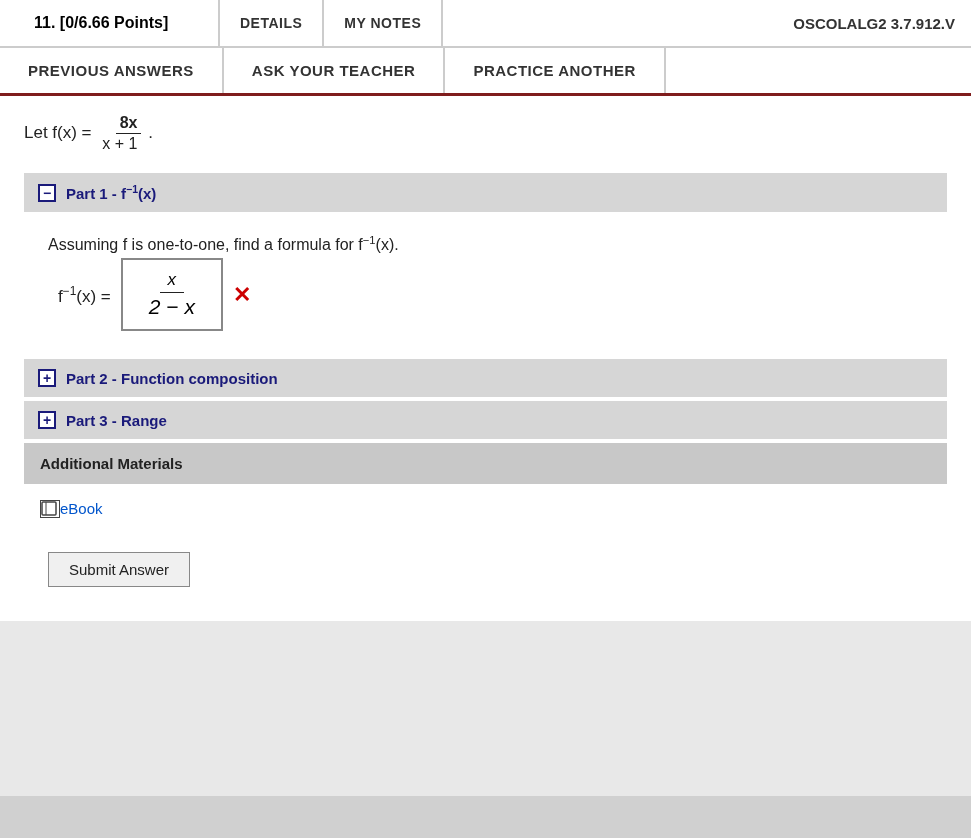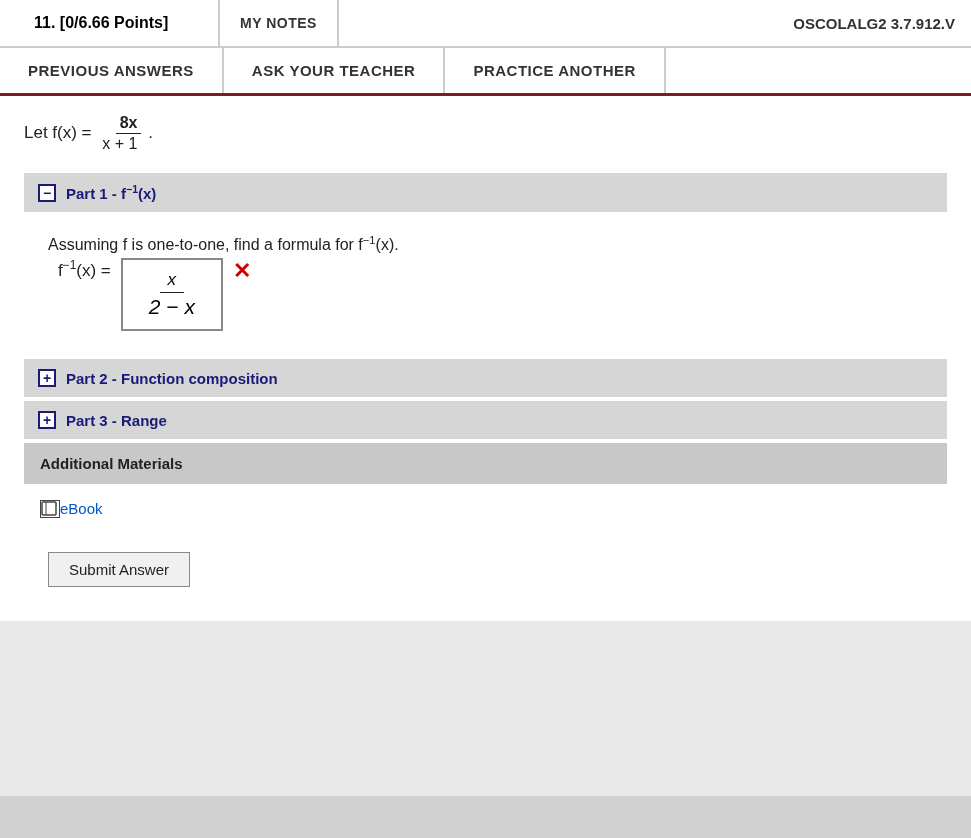--- a/index.html
+++ b/index.html
@@ -144,21 +144,21 @@
 
     .part-instruction {
       font-size: 16px;
       margin-bottom: 4px;
       color: #222;
     }
 
     
     .answer-row {
       display: flex;
-      align-items: flex-start;
+      align-items: center;
       gap: 10px;
       margin-left: 10px;
     }
 
     .f-inv-label {
       font-size: 17px;
       color: #222;
     }
 
     .answer-box {
@@ -247,20 +247,23 @@
     sup { font-size: 0.7em; vertical-align: super; }
   </style>
 </head>
 <body>
 
 <div class="top-bar">
   <div class="top-bar-left">
     <span>11.</span>
     &nbsp;
     <span>[0/6.66 Points]</span>
+  </div>
+  <div class="top-bar-btn">
+    <span>DETAILS</span>
   </div>
   <div class="top-bar-btn">
     <span>MY NOTES</span>
   </div>
   <div class="top-bar-code">OSCOLALG2 3.7.912.V</div>
 </div>
 
 <div class="second-bar">
   <div class="second-bar-btn">
     <span>PREVIOUS ANSWERS</span>

